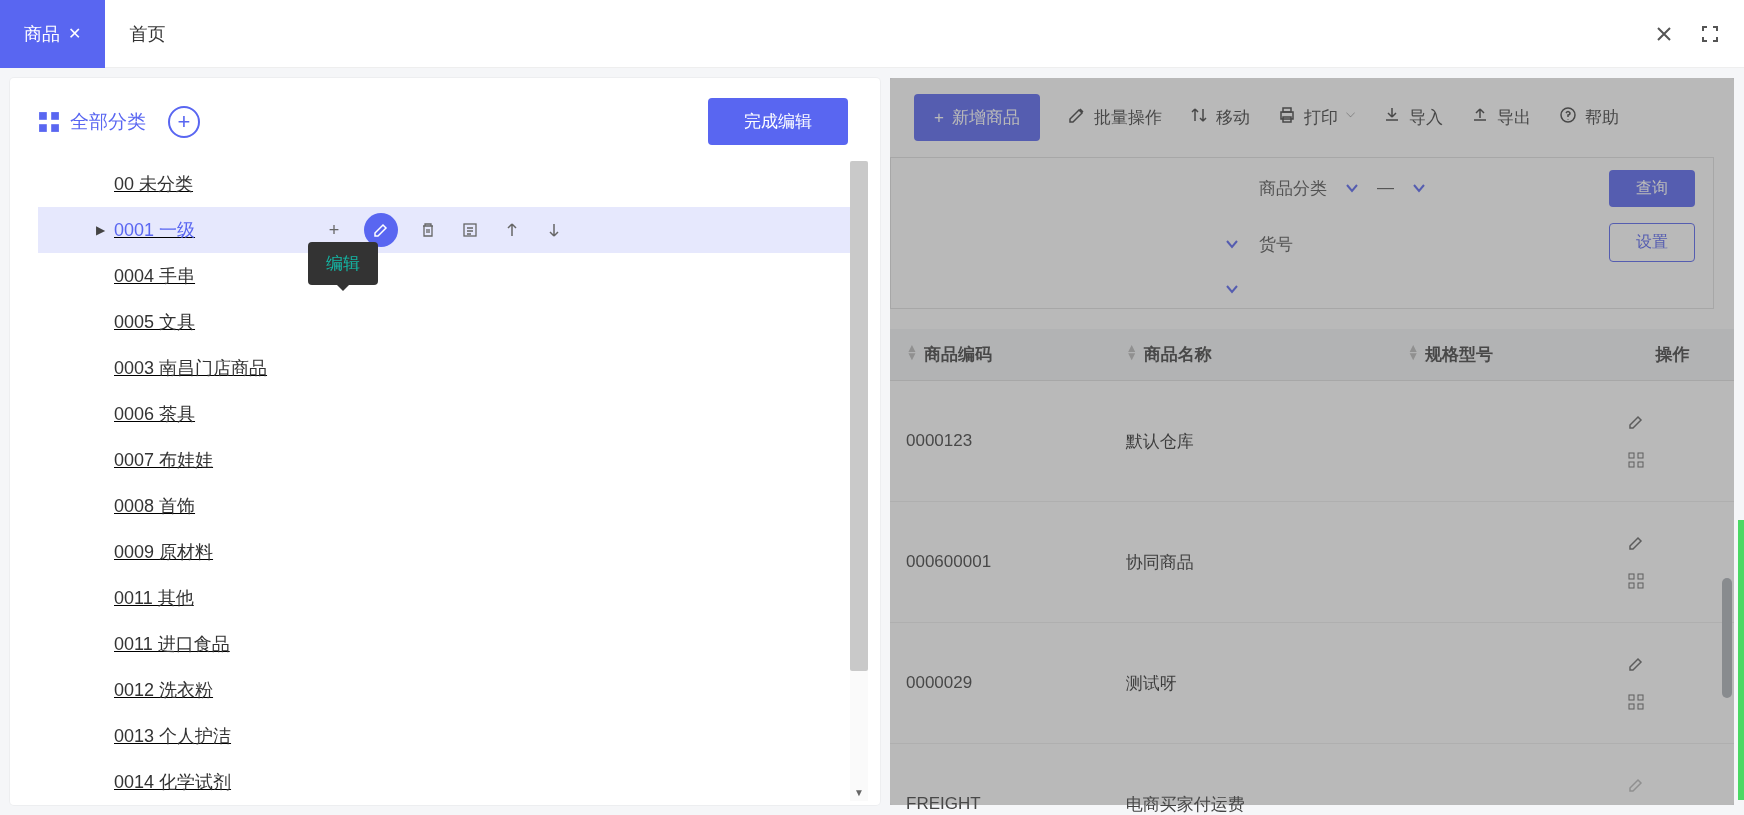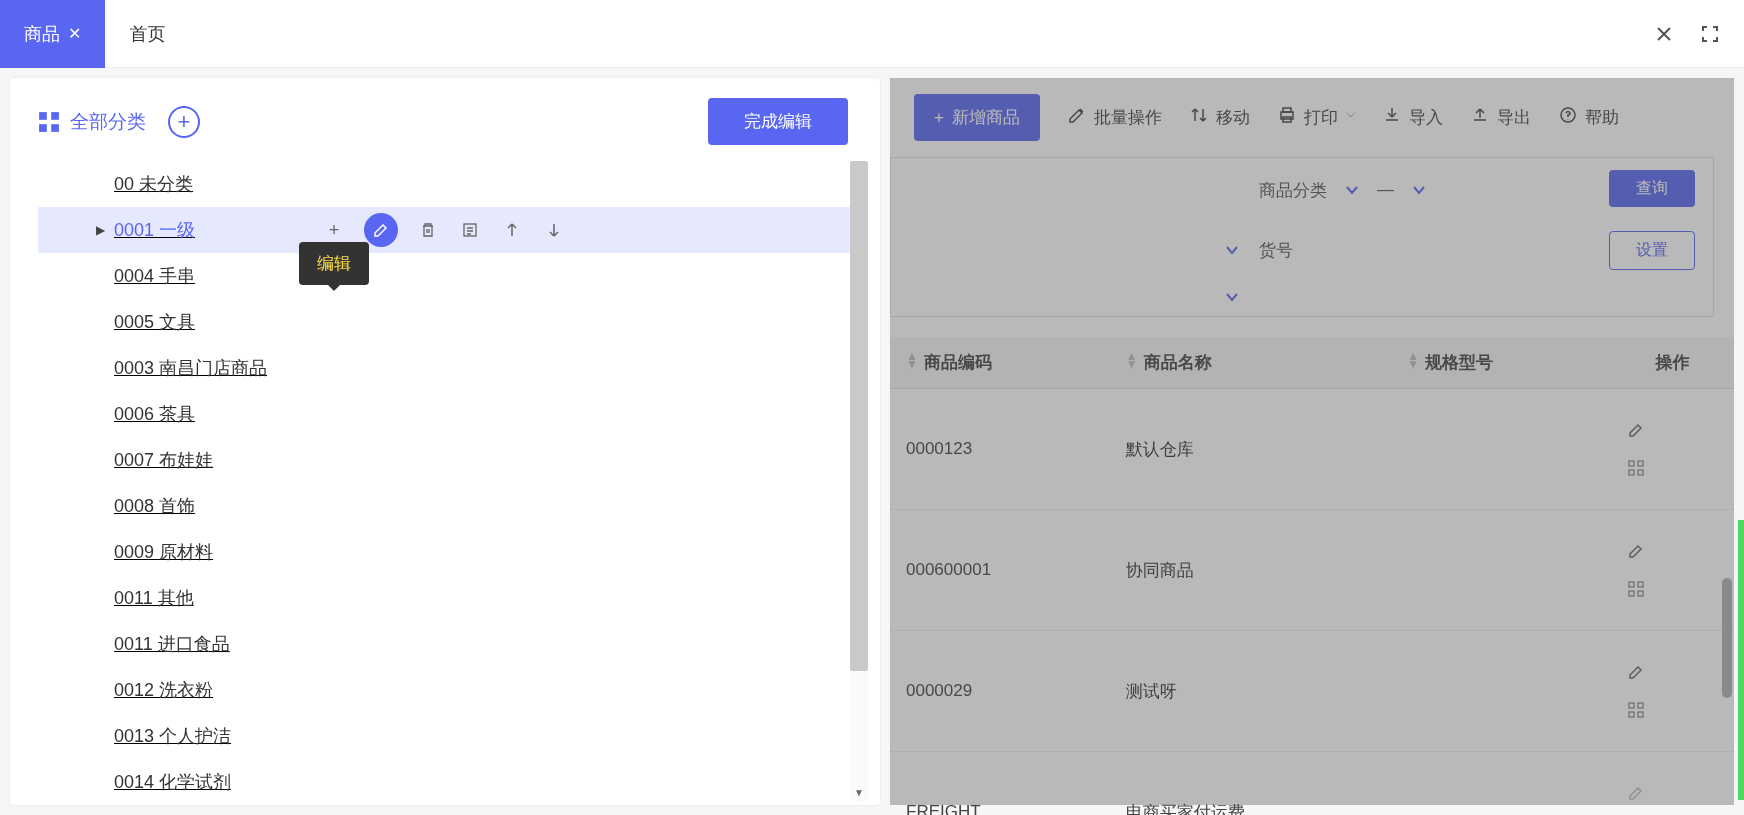--- a/index.html
+++ b/index.html
@@ -26,40 +26,40 @@
 
 .tree-wrap { position: relative; height: 640px; text-decoration: underline; }
 .tree { list-style:none; overflow-y:auto; height: 100%; }
 .tree-item { padding: 11px 0 11px 76px; font-size: 18px; color:#333; cursor:pointer; position: relative; }
 .tree-item.selected { background: #e6e8fd; color:#5966f1; }
 .tree-item.selected .caret { position:absolute;left:58px;top:50%;transform:translateY(-50%);color:#444;font-size:12px; }
 .tree-actions { position:absolute; left:284px; top:50%; transform:translateY(-50%); display:flex;align-items:center;gap:18px; }
 .tree-actions .act { width:24px;height:24px;display:flex;align-items:center;justify-content:center;color:#666;cursor:pointer; }
 .tree-actions .act.highlight { background:#5966f1;color:#fff;border-radius:50%;width:34px;height:34px; }
 
-.tooltip { position:absolute;left:289px;top:164px;background:#333;color:#fde047;padding:10px 18px;border-radius:4px;font-size:17px;z-index:30; }
+.tooltip { position:absolute;left:298px;top:164px;background:#333;color:#14b8a6;padding:10px 18px;border-radius:4px;font-size:17px;z-index:30; }
 .tooltip::after { content:'';position:absolute;top:100%;left:50%;transform:translateX(-50%);border:6px solid transparent;border-top-color:#333; }
 
 .scrollbar-left { position:absolute;right:0;top:0;width:18px;height:100%;background:#fafafa; }
 .scrollbar-thumb-left { background:#c9c9c9;width:18px;height:510px;position:absolute;top:0;border-radius:2px; }
 .scrollbar-arrow-down { position:absolute;bottom:0;width:18px;height:18px;display:flex;align-items:center;justify-content:center;font-size:10px;color:#666; }
 
 
 .right-panel { flex:1;position:relative; }
 .dim-overlay { position:absolute;inset:0;background:rgba(80,80,80,0.4);z-index:10; }
 .right-inner { background:#fff;height:100%;border-radius:4px;padding:0;position:relative; }
 
 .toolbar { display:flex;align-items:center;padding:16px 24px;gap:28px; }
 .primary-btn { background:#5966f1;color:#fff;border:none;padding:12px 20px;border-radius:4px;font-size:17px;display:flex;align-items:center;gap:8px;cursor:pointer; }
 .tool-item { display:flex;align-items:flex-start;gap:8px;color:#444;font-size:17px;cursor:pointer; }
 
 .search-row { border:1px solid #e1e1e1;margin:0 20px 0 0;padding:12px 18px;border-radius:0;display:grid;grid-template-columns: 1fr 1fr auto;row-gap:20px;column-gap:20px;align-items:center; }
 .search-field { display:flex;align-items:center;gap:18px;color:#555;font-size:17px; }
 .search-field .sel { display:flex;align-items:center;gap:10px;color:#5966f1; }
-.search-btns { display:flex;flex-direction:column;gap:24px; }
+.search-btns { display:flex;flex-direction:column;gap:16px; }
 .search-btns button { padding:8px 26px;border-radius:4px;font-size:16px;cursor:pointer; }
 .btn-query { background:#5966f1;color:#fff;border:none; }
 .btn-setting { background:#fff;color:#5966f1;border:1px solid #5966f1; }
 
 .table { margin:20px 0 0 0; width:100%;border-collapse:collapse;font-size:17px; }
 .table th { background:#f4f5f7;padding:14px 16px;text-align:left;color:#444;font-weight:600;border-bottom:1px solid #e1e1e1; }
 .table th .sort { color:#bbb;margin-right:6px;font-size:12px;display:inline-block;line-height:0.7; }
 .table td { padding:12px 16px;border-bottom:1px solid #eee;color:#444; }
 .table td a { color:#333;}
 .op-cell { text-align:center; }

